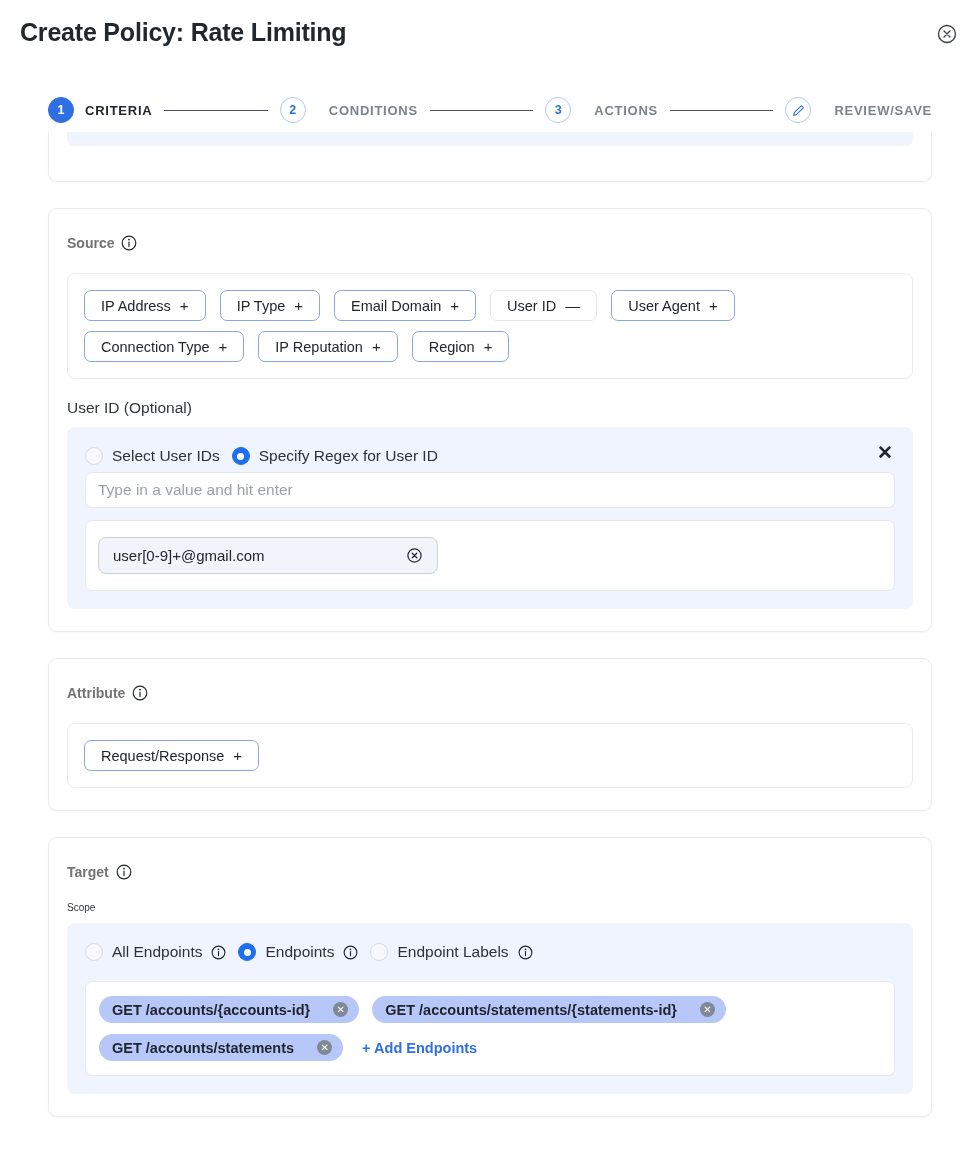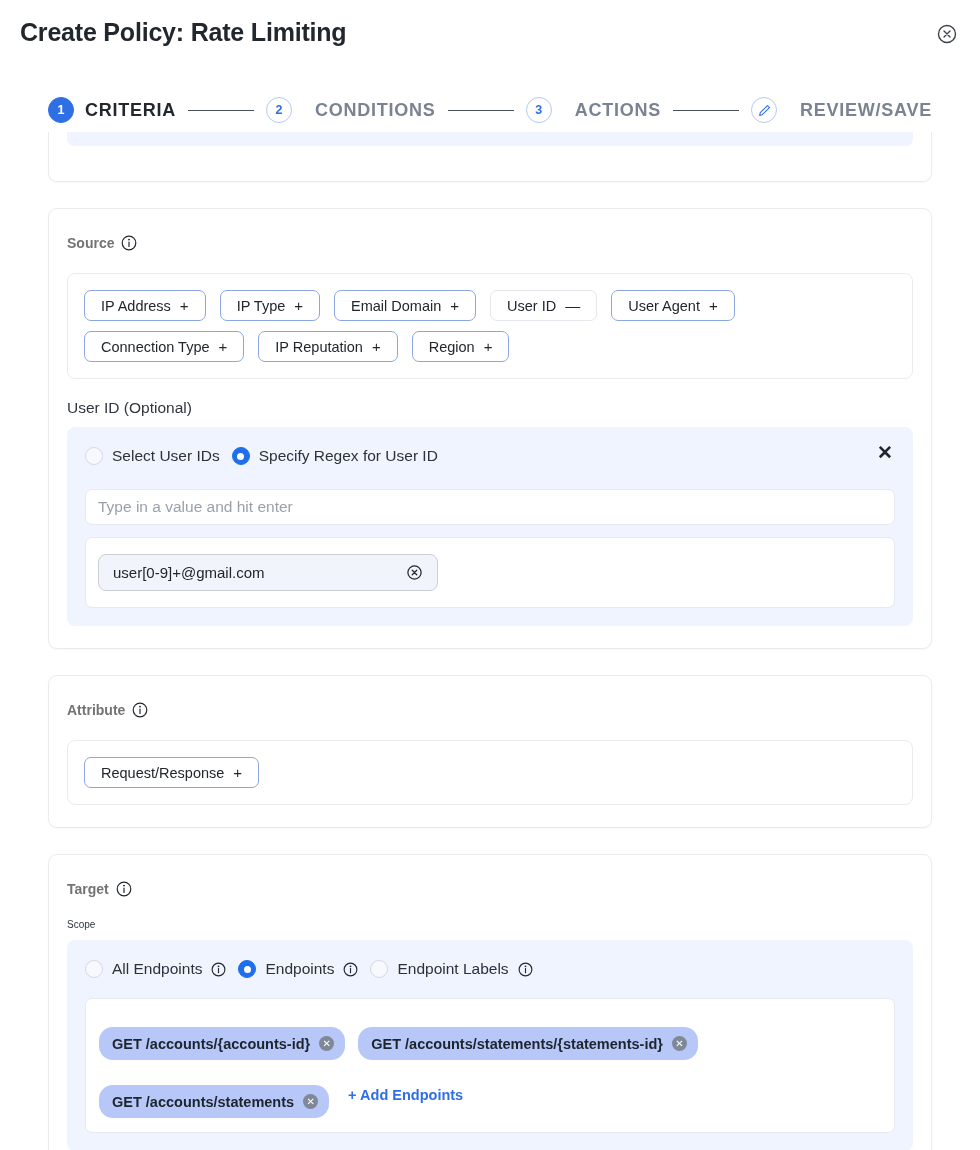--- a/index.html
+++ b/index.html
@@ -71,21 +71,21 @@
     background: #2f6fe4;
     border: 1px solid #2f6fe4;
     color: #ffffff;
   }
   .step-bubble.idle {
     background: #ffffff;
     border: 1px solid #b6c9ee;
     color: #2f6fe4;
   }
   .step-label {
-    font-size: 18px;
+    font-size: 13px;
     font-weight: bold;
     letter-spacing: 0.75px;
   }
   .step-label.active { color: #22272e; }
   .step-label.idle   { color: #7a8391; margin-left: 12px; }
   .step-line {
     flex: 1 1 auto;
     height: 1px;
     background: #4a5059;
     margin: 0 12px;
@@ -231,21 +231,21 @@
     font-weight: bold;
     color: #22272e;
     cursor: pointer;
     line-height: 1;
   }
 
   .text-input {
     display: block;
     width: 100%;
     height: 36px;
-    margin-top: 20px;
+    margin-top: 3px;
     background: #ffffff;
     border: 1px solid #e6e9ef;
     border-radius: 7px;
     padding: 0 12px;
     font-size: 15.5px;
     font-family: "Liberation Sans", sans-serif;
     color: #22272e;
   }
   .text-input::placeholder { color: #9aa1ab; }
 
@@ -284,30 +284,29 @@
     border-radius: 7px;
     padding: 14px 13px;
     display: flex;
     flex-wrap: wrap;
     align-items: center;
     gap: 11px 13px;
   }
   .pill {
     display: inline-flex;
     align-items: center;
-    gap: 9px;
-    height: 33px;
+    gap: 23px;
+    height: 27px;
     padding: 0 11px 0 13px;
     border-radius: 14px;
     background: #b7c7f7;
     font-size: 14.5px;
     font-weight: bold;
     color: #1d2430;
     white-space: nowrap;
-    margin-top: 14px;
   }
   .pill .pill-x {
     width: 15px; height: 15px;
     border-radius: 50%;
     background: #7f8896;
     color: #ffffff;
     font-size: 10px;
     line-height: 15px;
     text-align: center;
     cursor: pointer;

